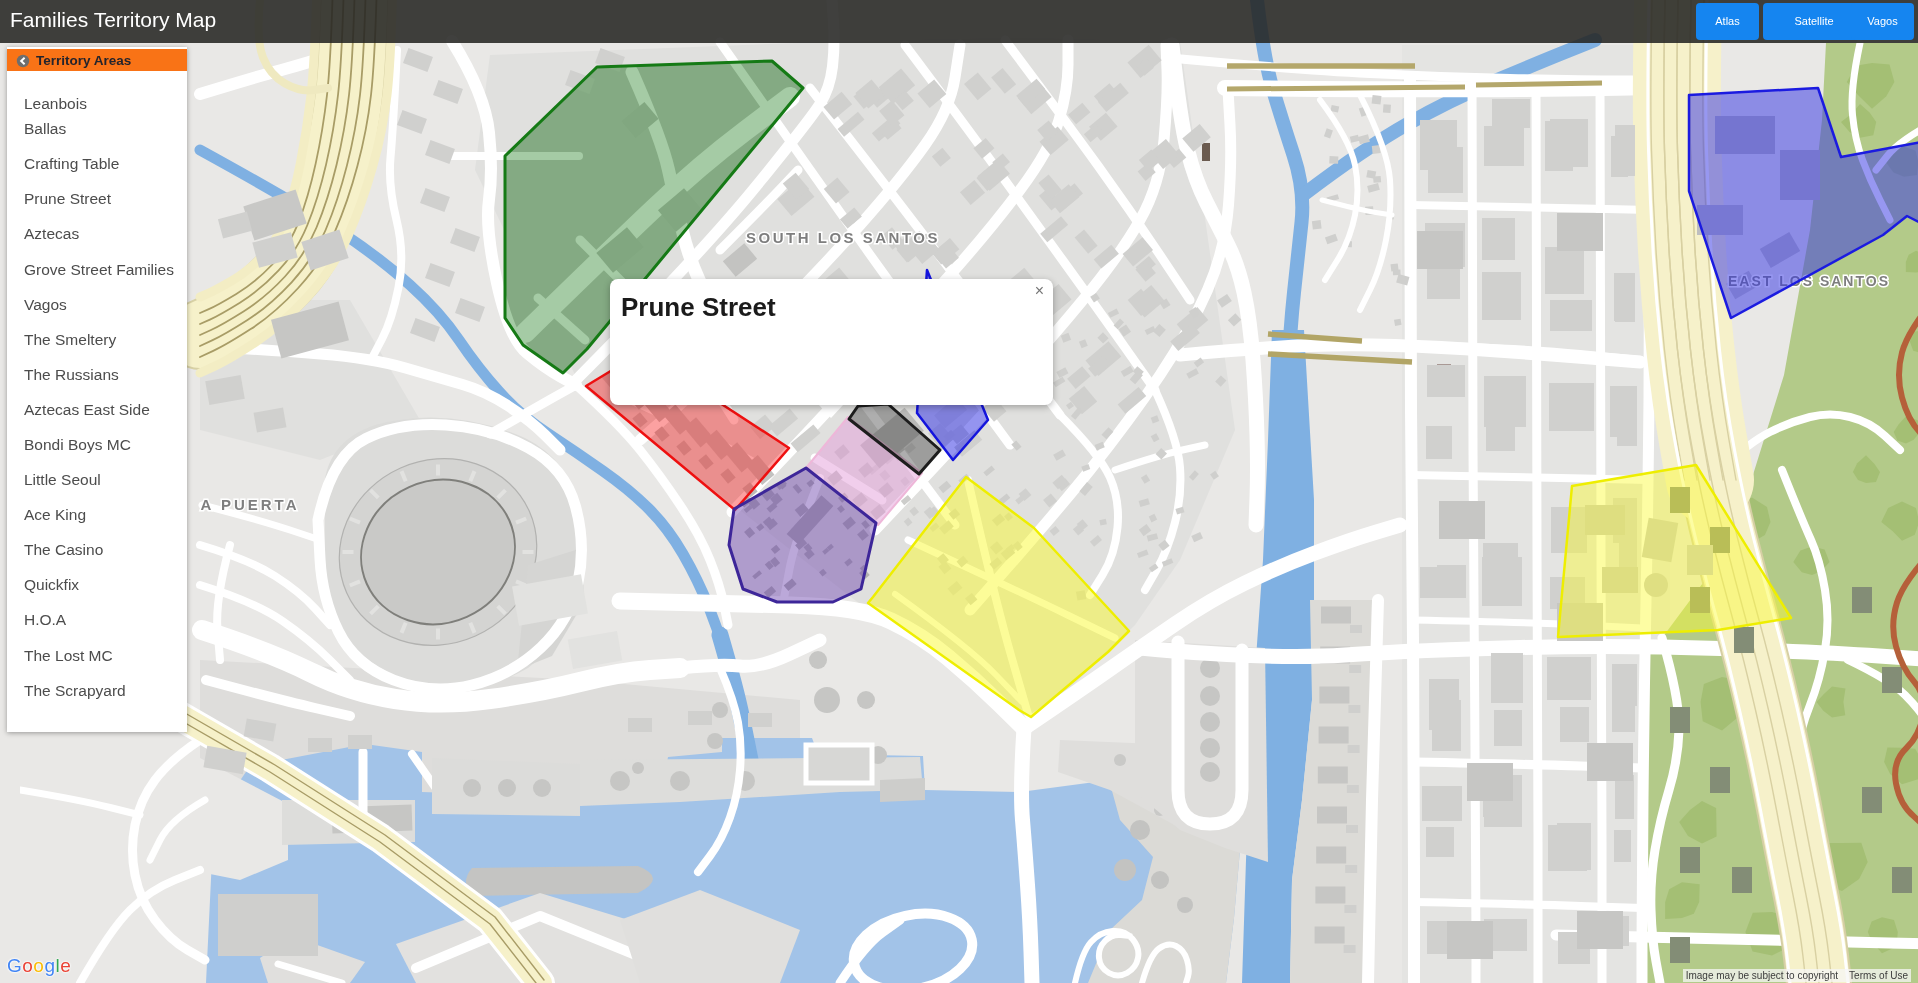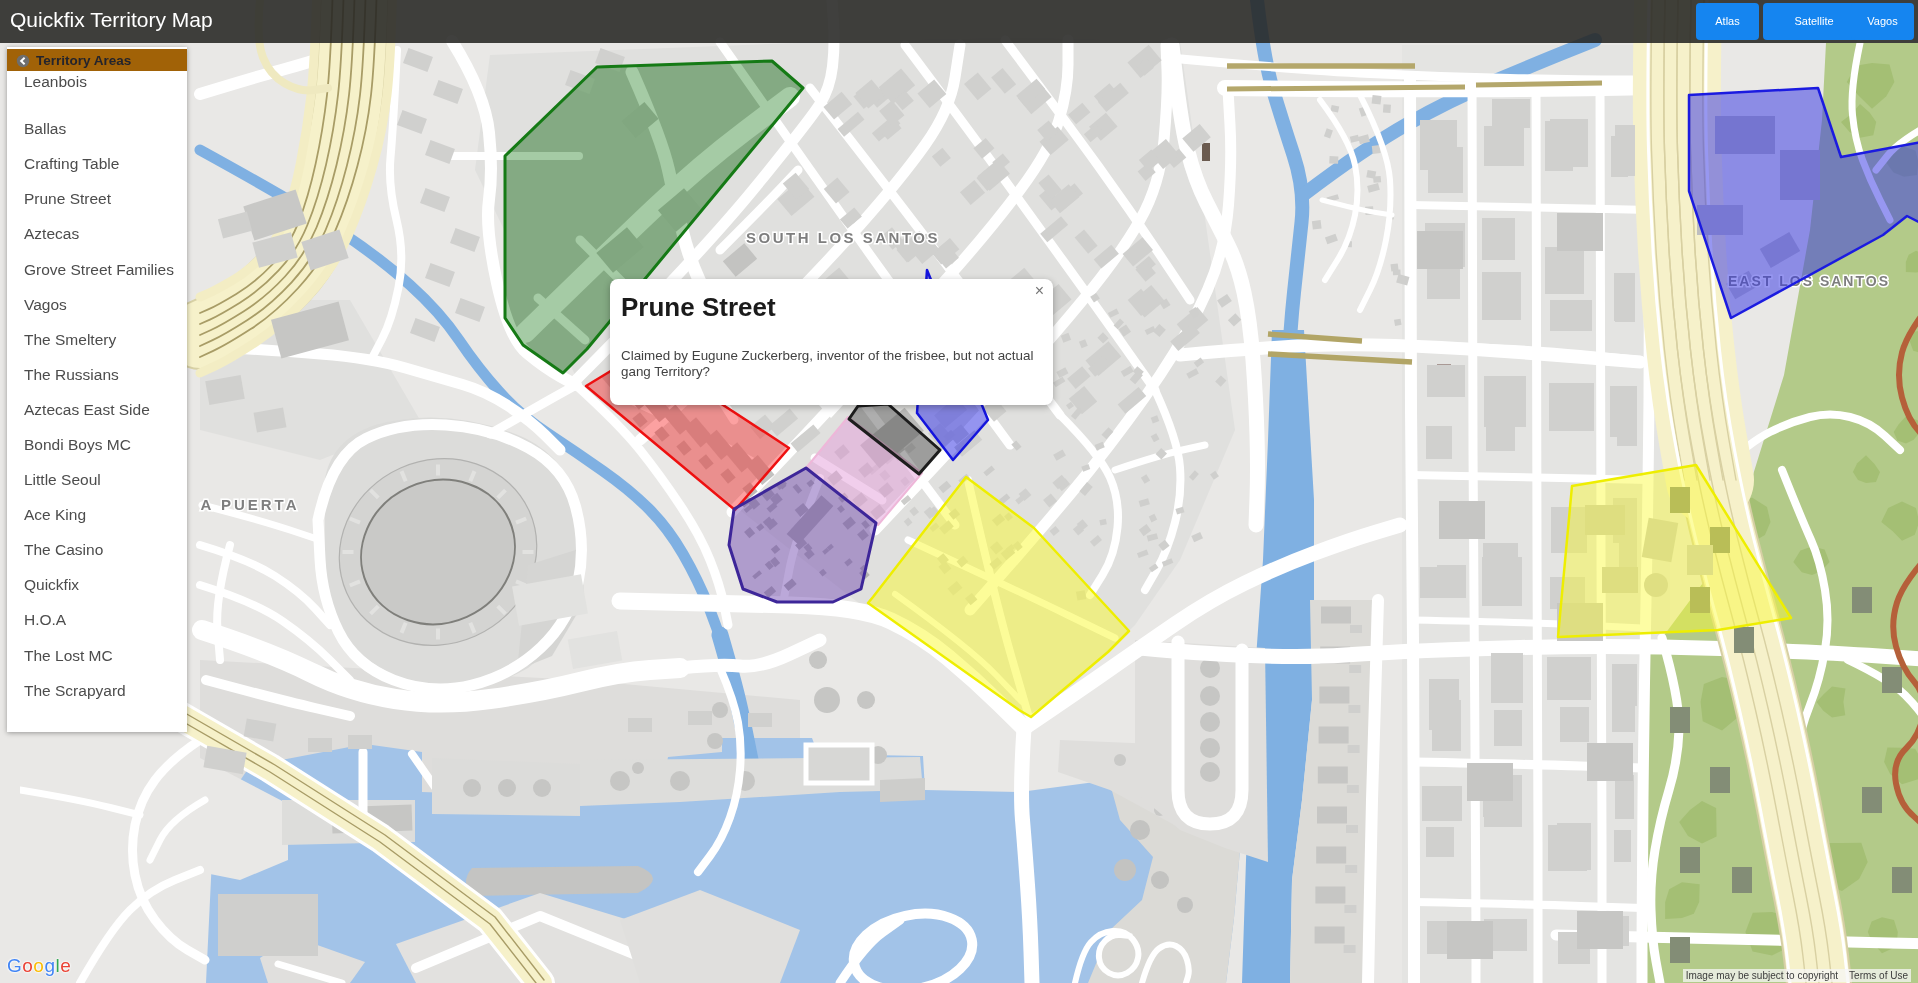--- a/index.html
+++ b/index.html
@@ -7,21 +7,21 @@
   html,body { width:1918px; height:983px; overflow:hidden;
                font-family:"Liberation Sans", sans-serif; background:#e9e8e6; }
   #map { position:absolute; left:0; top:0; width:1918px; height:983px;padding-left:20px; }
   #topbar { position:absolute; left:0; top:0; width:1918px; height:43px;
              background:rgba(38,38,35,0.88); z-index:20; }
   #title { position:absolute; left:10px; top:8px; color:#ffffff; font-size:21px; z-index:22; }
   .mapbtn { position:absolute; top:3px; height:37px; background:#1585f0; color:#fff;
              border-radius:4px; font-size:11px; text-align:center; line-height:37px; z-index:21; }
   #sidebar { position:absolute; left:7px; top:47px; width:180px; height:685px;
               background:#ffffff; box-shadow:0 1px 5px rgba(0,0,0,0.35); z-index:15; }
-  #sbheader { position:absolute; left:0; top:2px; width:180px; height:22px; background:#a16207; }
+  #sbheader { position:absolute; left:0; top:2px; width:180px; height:22px; background:#f97316; }
   #sbheader span { position:absolute; left:29px; top:4px; font-size:13.5px; font-weight:bold; color:#24242c; }
   .item { position:absolute; left:17px; font-size:15.5px; color:#4c4c4c; }
   #popup { position:absolute; left:610px; top:279px; width:443px; height:126px;
             background:#ffffff; border-radius:8px; box-shadow:0 2px 7px rgba(0,0,0,0.3); z-index:10; }
   #popup h1 { position:absolute; left:11px; top:13px; font-size:26px; color:#1b1b1b; }
   #popup p { position:absolute; left:11px; top:69px; width:422px; font-size:13.4px; color:#424242; line-height:15.5px; }
   #popupx { position:absolute; right:9px; top:3px; font-size:16px; color:#757575; }
   #tail { position:absolute; left:818px; top:404px; width:0; height:0; z-index:9;
            border-left:13px solid transparent; border-right:13px solid transparent;
            border-top:14px solid #ffffff; }
@@ -800,45 +800,44 @@
 <path d="M1918.0,545.0 Q1884.0,580.0 1877.0,602.5 Q1870.0,625.0 1876.0,646.5 Q1882.0,668.0 1894.0,681.5 Q1906.0,695.0 1903.0,715.0 Q1900.0,735.0 1886.0,748.5 Q1872.0,762.0 1876.0,783.5 Q1880.0,805.0 1894.0,816.5 Q1908.0,828.0 1913.0,844.0 L1918.0,860.0" fill="none" stroke="#b5603a" stroke-width="6" stroke-linecap="round" stroke-linejoin="round"></path>
 </svg>
 </div>
 
 <div id="tail"></div>
 
 <div id="popup">
 
   <h1>Prune Street</h1>
 
-  <p>Claimed by Eugune Zuckerberg, inventor of the frisbee, but not actual gang Territory?</p>
 
   <div id="popupx">×</div>
 </div>
 
 <div id="topbar"></div>
 
-<div id="title">Quickfix Territory Map</div>
+<div id="title">Families Territory Map</div>
 
 <div class="mapbtn" style="left:1696px;width:63px;">Atlas</div>
 
 <div class="mapbtn" style="left:1763px;width:102px;">Satellite</div>
 
 <div class="mapbtn" style="left:1851px;width:63px;">Vagos</div>
 
 <div id="sidebar">
 
   <div id="sbheader">
     <svg width="14" height="14" style="position:absolute;left:9px;top:5px">
       <circle cx="7" cy="7" r="6.2" fill="#6e6e6e"></circle>
       <path d="M8.6,3.8 L5.2,7 L8.6,10.2" fill="none" stroke="#ffffff" stroke-width="2"></path>
     </svg>
     <span>Territory Areas</span>
   </div>
-<div class="item" style="top:26px">Leanbois</div>
+<div class="item" style="top:48px">Leanbois</div>
 <div class="item" style="top:73px">Ballas</div>
 <div class="item" style="top:108px">Crafting Table</div>
 <div class="item" style="top:143px">Prune Street</div>
 <div class="item" style="top:178px">Aztecas</div>
 <div class="item" style="top:214px">Grove Street Families</div>
 <div class="item" style="top:249px">Vagos</div>
 <div class="item" style="top:284px">The Smeltery</div>
 <div class="item" style="top:319px">The Russians</div>
 <div class="item" style="top:354px">Aztecas East Side</div>
 <div class="item" style="top:389px">Bondi Boys MC</div>

